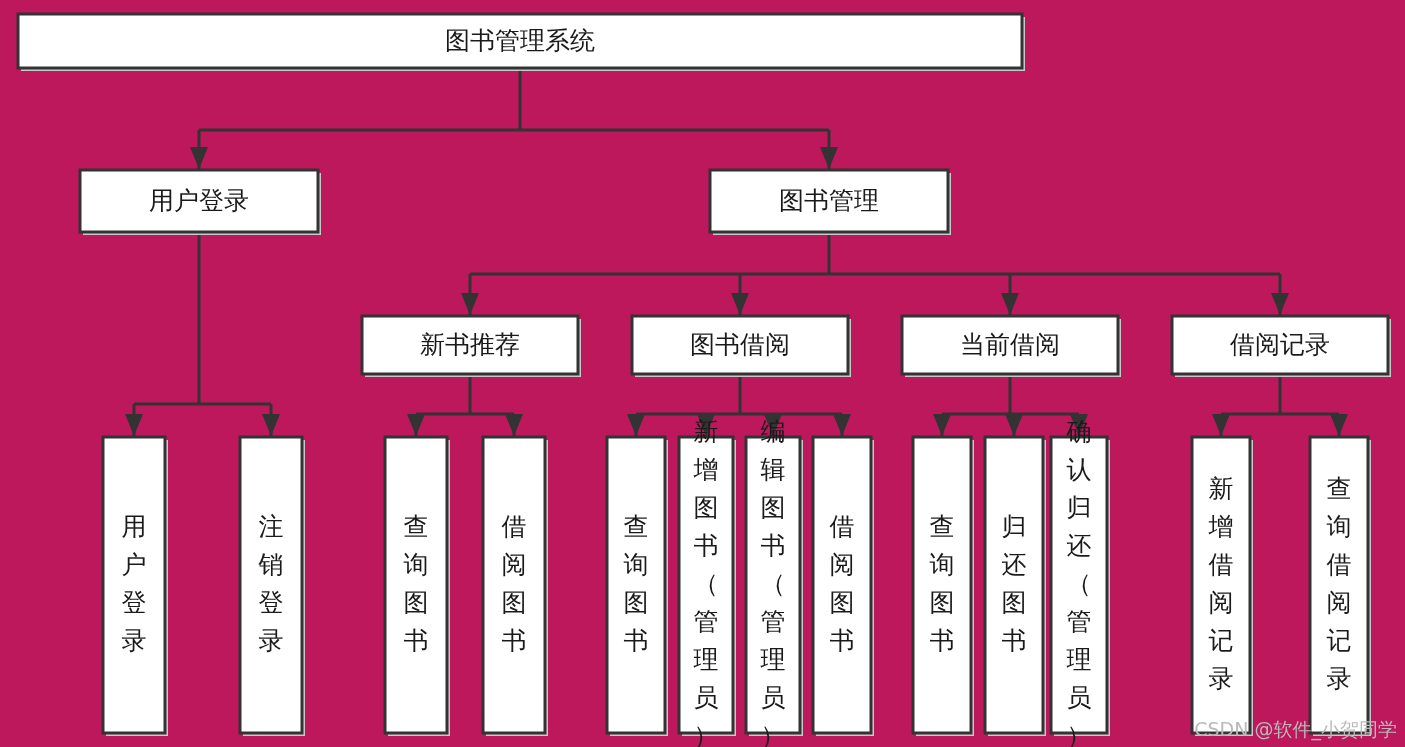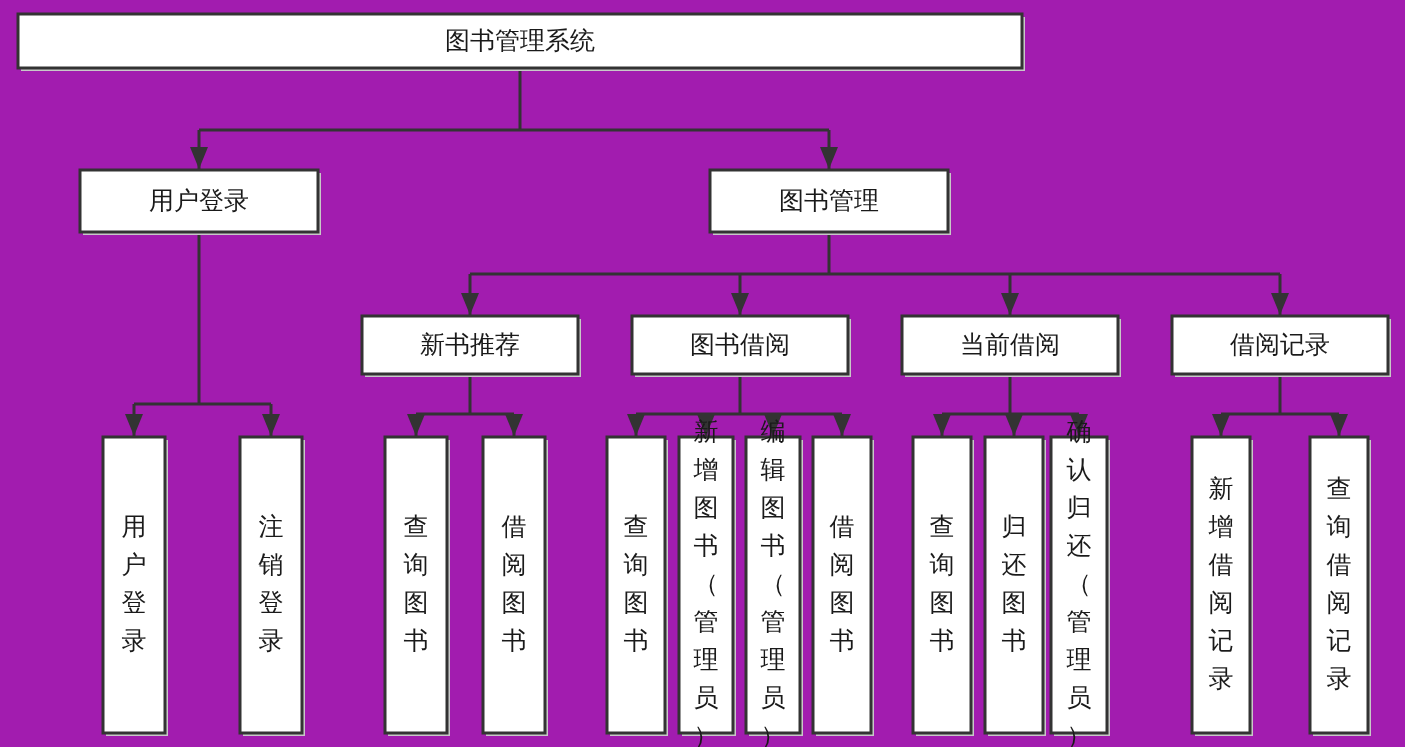--- a/index.html
+++ b/index.html
@@ -8,21 +8,21 @@
     padding: 0;
     background: #ffffff;
   }
   body {
     font-family: "DejaVu Sans", "Liberation Sans", sans-serif;
   }
   #diagram-root {
     position: relative;
     width: 1405px;
     height: 747px;
-    background: #a21caf;
+    background: #be185d;
     overflow: hidden;
     text-align: right;
   }
   svg.flowchart {
     position: absolute;
     left: 0;
     top: 0;
     width: 1405px;
     height: 747px;
     display: block;
@@ -220,13 +220,14 @@
           <rect x="1192" y="437" width="58" height="296" class="node-rect"></rect>
           <text class="node-label" x="1221" text-anchor="middle" dominant-baseline="middle"><tspan x="1221" y="490">新</tspan><tspan x="1221" y="528">增</tspan><tspan x="1221" y="566">借</tspan><tspan x="1221" y="604">阅</tspan><tspan x="1221" y="642">记</tspan><tspan x="1221" y="680">录</tspan></text>
         </g>
         <g>
           <rect x="1313" y="440" width="58" height="296" class="node-shadow"></rect>
           <rect x="1310" y="437" width="58" height="296" class="node-rect"></rect>
           <text class="node-label" x="1339" text-anchor="middle" dominant-baseline="middle"><tspan x="1339" y="490">查</tspan><tspan x="1339" y="528">询</tspan><tspan x="1339" y="566">借</tspan><tspan x="1339" y="604">阅</tspan><tspan x="1339" y="642">记</tspan><tspan x="1339" y="680">录</tspan></text>
         </g>
       </g>
     </svg>
+  <div class="watermark">CSDN @软件_小贺同学</div>
 </div>
 
 </body></html>

